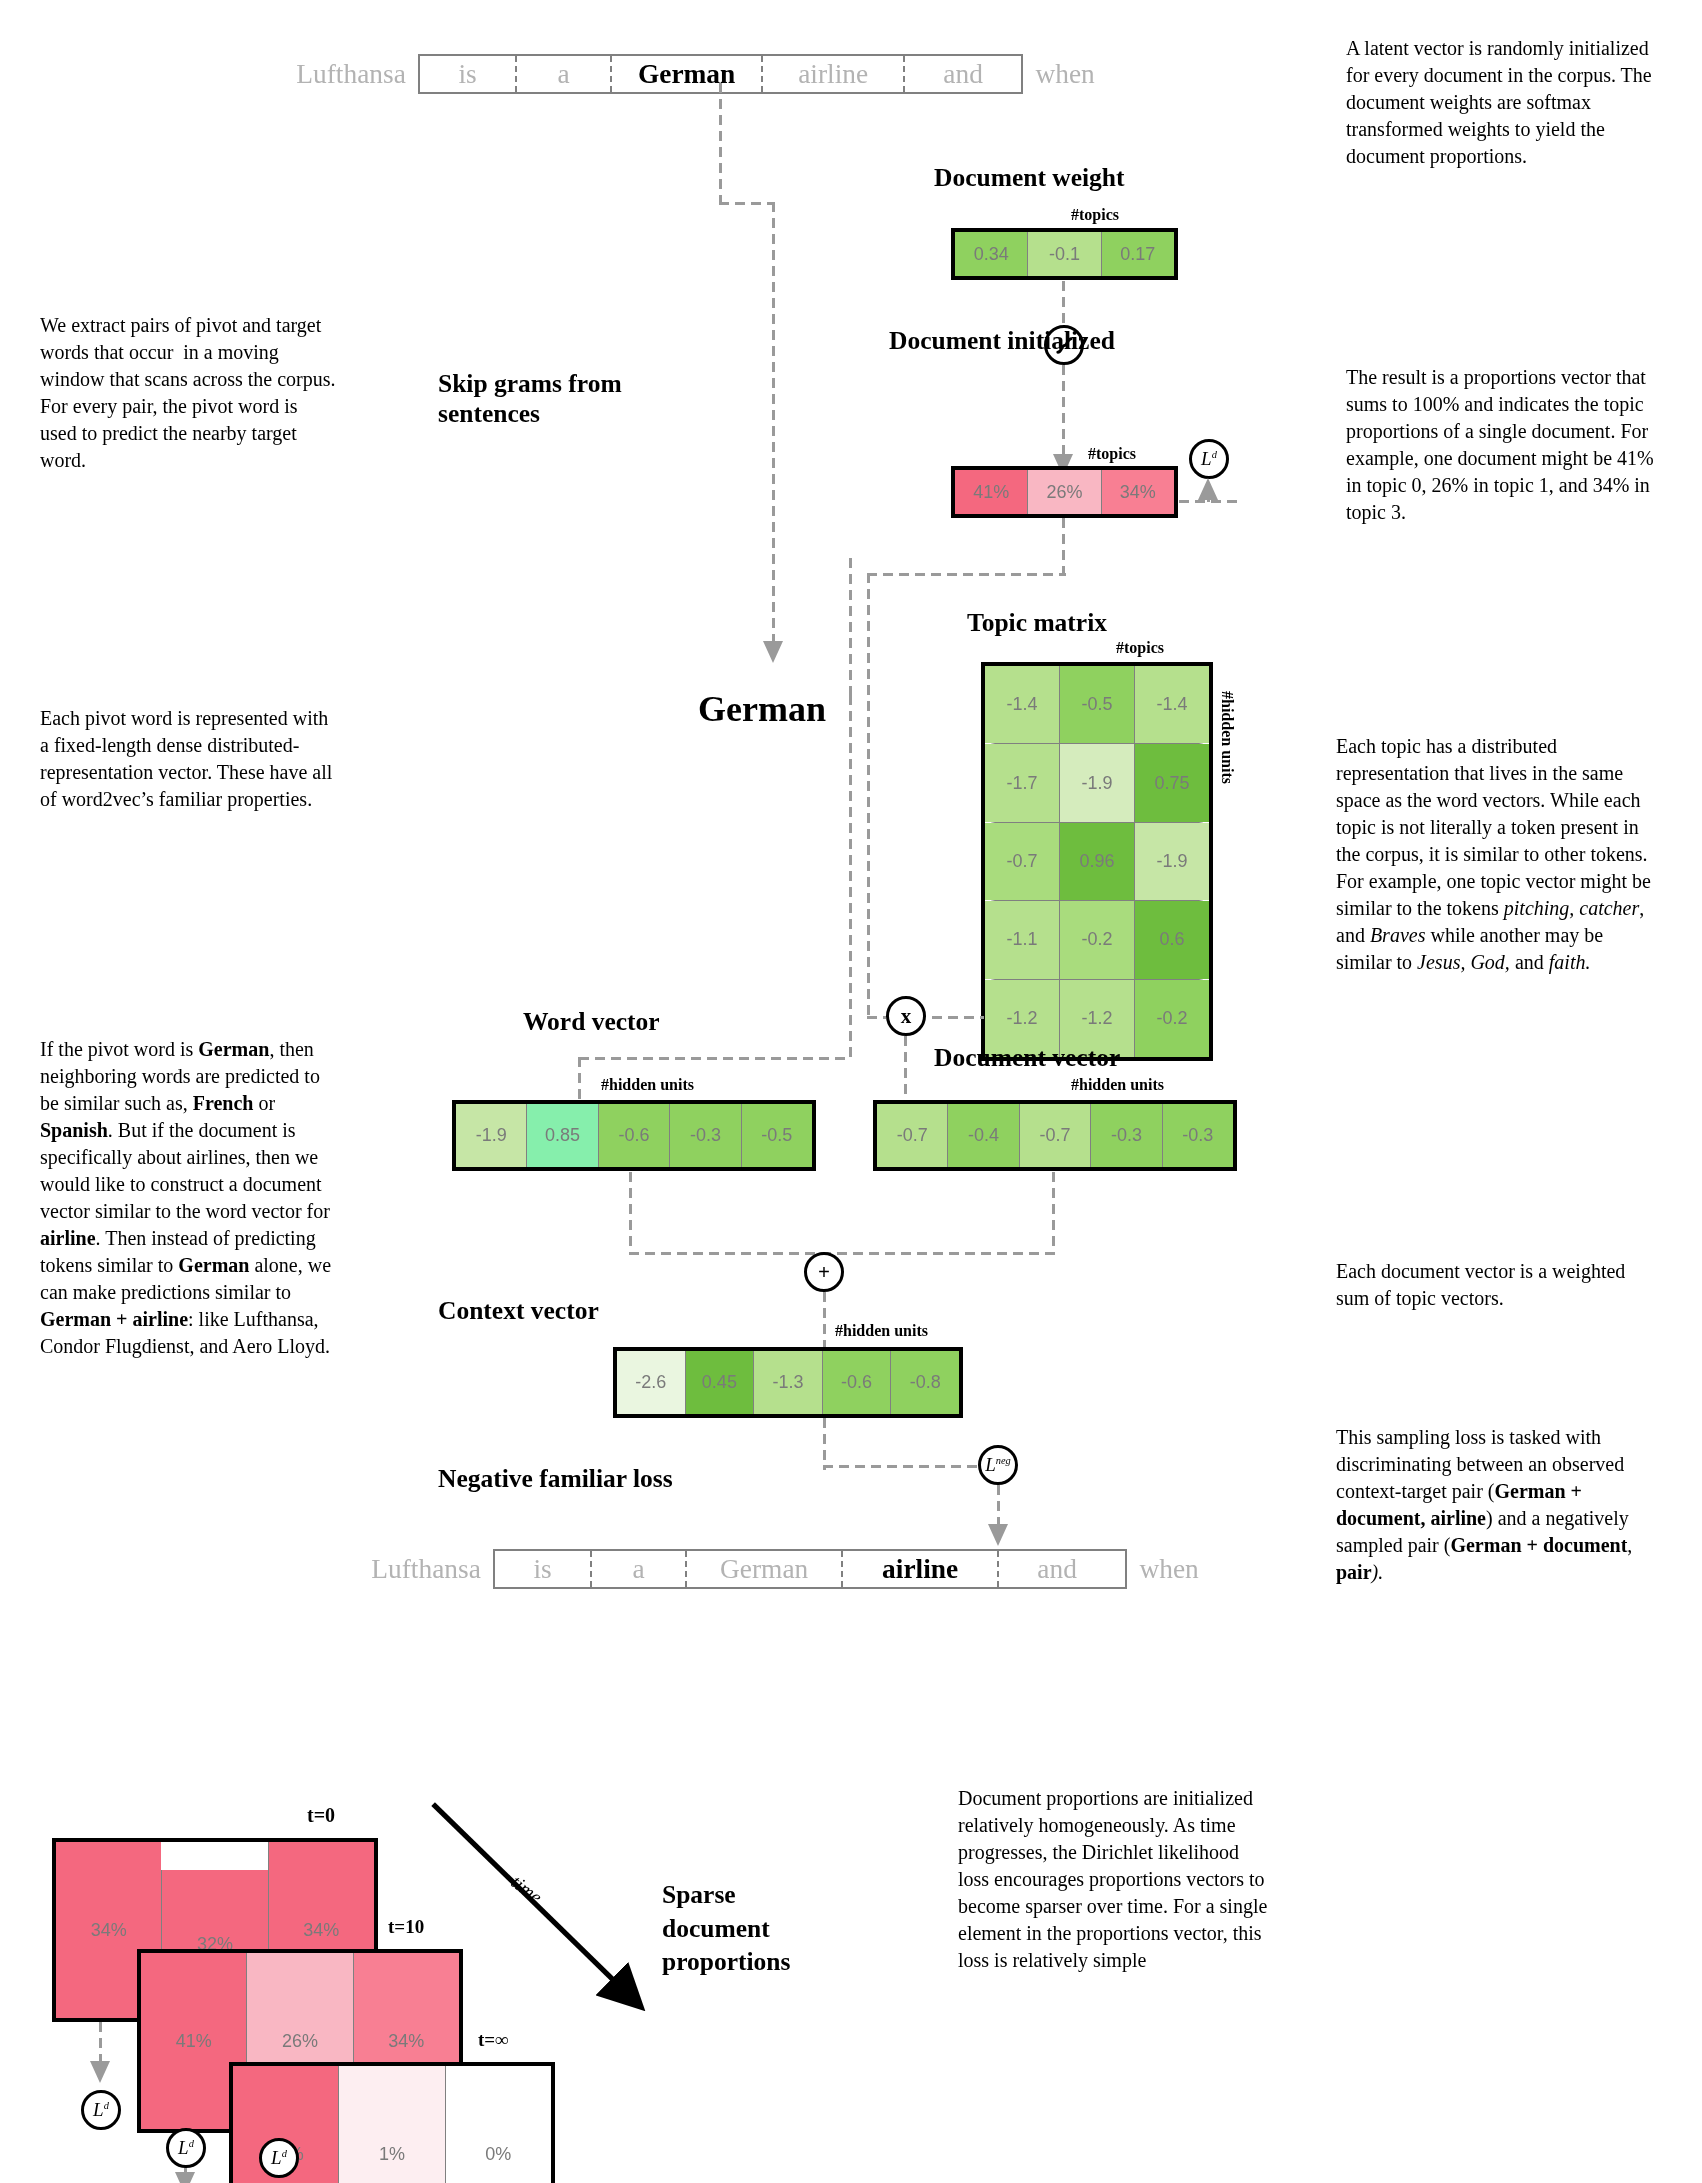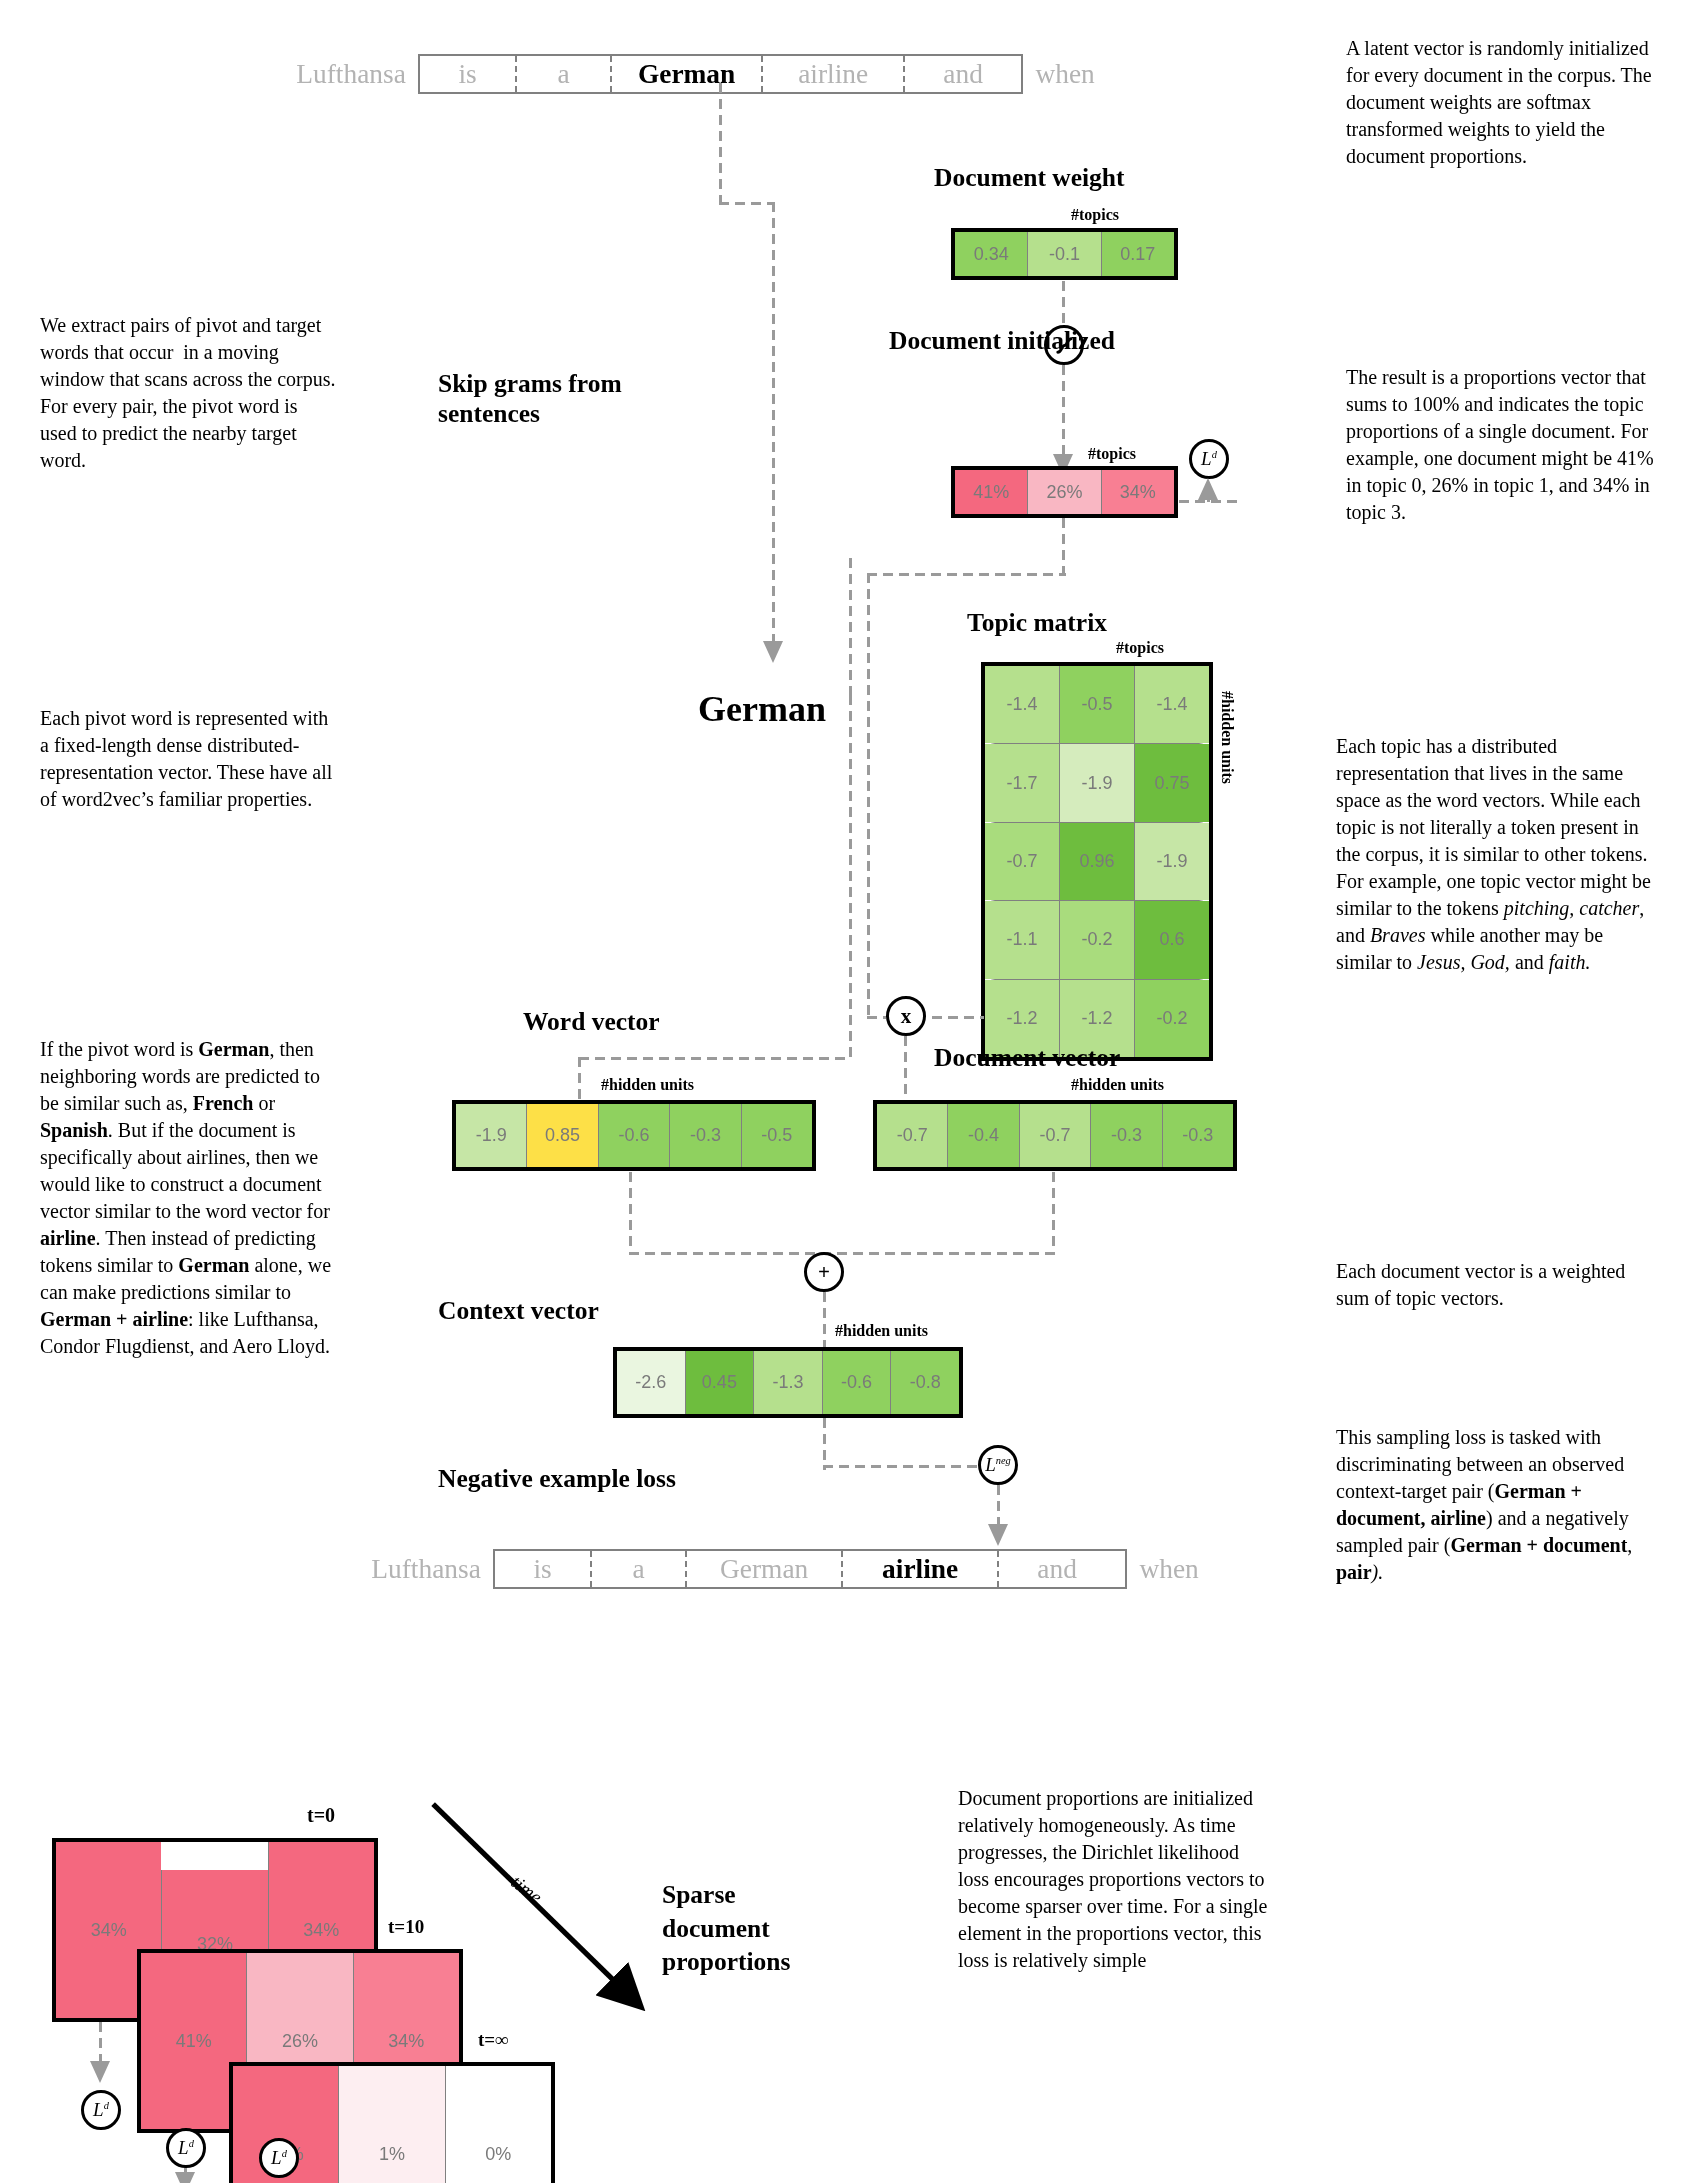--- a/index.html
+++ b/index.html
@@ -250,21 +250,21 @@
     <span>x</span>
   </div>
   <div class="abs vline" style="left:904px; top:1036px; height:85px;"></div>
   <div class="abs arrowdown" style="left:895px; top:1115px;"></div>
 
   <div class="abs hd" style="left:523px; top:1007px;">Word vector</div>
   <div class="abs dim" style="left:601px; top:1076px;">#hidden units</div>
   <div class="abs mat" style="left:452px; top:1100px; width:364px; height:71px;">
     <div class="row">
       <div class="cell" style="background:#c6e6a6;">-1.9</div>
-      <div class="cell" style="background:#fde047;">0.85</div>
+      <div class="cell" style="background:#86efac;">0.85</div>
       <div class="cell" style="background:#8fd15f;">-0.6</div>
       <div class="cell" style="background:#8fd15f;">-0.3</div>
       <div class="cell" style="background:#8fd15f;">-0.5</div>
     </div>
   </div>
 
   <div class="abs hd" style="left:934px; top:1043px;">Document vector</div>
   <div class="abs dim" style="left:1071px; top:1076px;">#hidden units</div>
   <div class="abs mat" style="left:873px; top:1100px; width:364px; height:71px;">
     <div class="row">
@@ -298,21 +298,21 @@
   </div>
 
   <div class="abs vline" style="left:823px; top:1418px; height:52px;"></div>
   <div class="abs hline" style="left:823px; top:1465px; width:175px;"></div>
   <div class="abs op small" style="left:978px; top:1445px;">
     <span class="lsub"><span>L</span><sup>neg</sup></span>
   </div>
   <div class="abs vline" style="left:997px; top:1485px; height:45px;"></div>
   <div class="abs arrowdown" style="left:988px; top:1524px;"></div>
 
-  <div class="abs hd" style="left:438px; top:1464px;">Negative example loss</div>
+  <div class="abs hd" style="left:438px; top:1464px;">Negative familiar loss</div>
 
   <div class="abs sentence" style="left:359px; top:1549px;">
     <span class="tok">Lufthansa</span>
     <div class="window" style="width:634px;">
       <span class="tok" style="width:95px;">is</span>
       <span class="tok" style="width:95px;">a</span>
       <span class="tok" style="width:156px;">German</span>
       <span class="tok pivot" style="width:156px;">airline</span>
       <span class="tok" style="width:118px;">and</span>
     </div>

